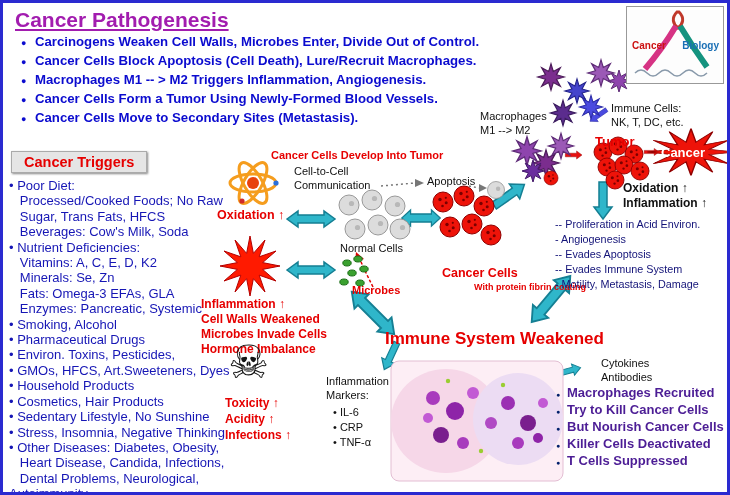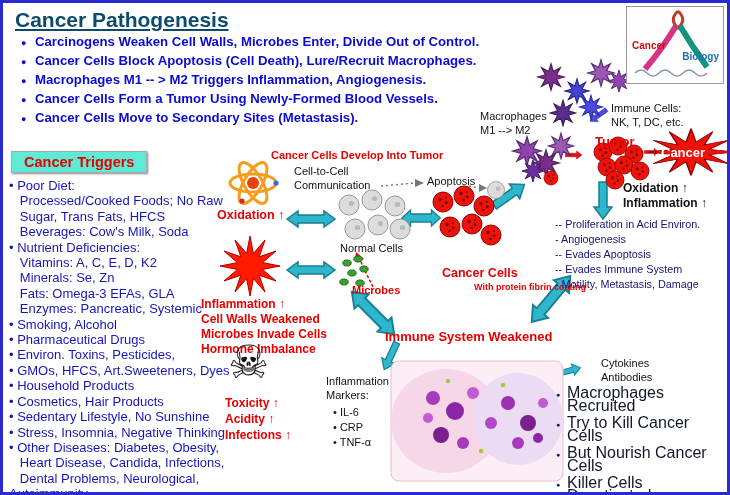--- a/index.html
+++ b/index.html
@@ -1,38 +1,38 @@
 <!DOCTYPE html>
 <html><head>
 <meta charset="utf-8">
 <style>
   html,body{margin:0;padding:0;background:#fff;}
   .page{position:relative;width:730px;height:495px;box-sizing:border-box;
         border:3px solid #2a2ad0;background:#fff;overflow:hidden;
         font-family:"Liberation Sans",sans-serif;}
   .abs{position:absolute;z-index:2;}
   svg.art{position:absolute;left:0;top:0;z-index:1;}
-  .title{left:12px;top:5px;font-size:21px;font-weight:bold;color:#0c4a6e;text-decoration:underline;}
+  .title{left:12px;top:5px;font-size:21px;font-weight:bold;color:#a21caf;text-decoration:underline;}
   ul.bullets{left:18px;top:31px;margin:0;padding:0;list-style:none;width:600px;}
   ul.bullets li{position:relative;padding-left:14px;margin-bottom:4px;
       font-size:13.2px;font-weight:bold;color:#0b0bcf;line-height:15px;}
   ul.bullets li::before{content:"●";position:absolute;left:0;top:2px;font-size:9px;color:#0b0bcf;}
   .logo{right:3px;top:3px;width:96px;height:76px;border:1px solid #999;background:#fdfdfd;}
   .logo .w1{position:absolute;left:5px;top:33px;font-size:10px;font-weight:bold;color:#cc1111;}
-  .logo .w2{position:absolute;right:4px;top:44px;font-size:10px;font-weight:bold;color:#1a6fb5;}
-  .trig-head{left:8px;top:148px;background:#5eead4;color:#e60000;font-weight:bold;
+  .logo .w2{position:absolute;right:4px;top:33px;font-size:10px;font-weight:bold;color:#1a6fb5;}
+  .trig-head{left:8px;top:148px;background:#e5e5e5;color:#e60000;font-weight:bold;
       font-size:14.5px;padding:2px 12px;border:1px solid #aaa;box-shadow:1px 1px 2px #888;}
   .trig-list{left:6px;top:175px;width:242px;font-size:13px;color:#1616b5;
       line-height:15.4px;white-space:pre-wrap;}
   .ml{white-space:pre-line;}
   .lbl{font-size:11px;color:#111;line-height:13.5px;}
   .redb{color:#e60000;font-weight:bold;}
   ul.points{left:553px;top:383px;margin:0;padding:0;list-style:none;width:172px;}
   ul.points li{position:relative;padding-left:11px;margin-bottom:4px;
-      font-size:16px;font-weight:normal;color:#0f172a;line-height:13px;}
+      font-size:13px;font-weight:bold;color:#4c1d95;line-height:13px;}
   ul.points li::before{content:"●";position:absolute;left:0;top:2px;font-size:7px;color:#001f6b;}
   .skull{font-size:46px;color:#141414;line-height:46px;}
 </style>
 </head>
 <body>
 
 <div class="page">
 
   <svg class="art" width="730" height="495">
     <defs>
@@ -219,21 +219,21 @@
   <div class="abs lbl" style="left:424px;top:172px;">Apoptosis</div>
   <div class="abs redb" style="left:214px;top:205px;font-size:12.5px;">Oxidation ↑</div>
   <div class="abs lbl" style="left:337px;top:239px;">Normal Cells</div>
   <div class="abs redb ml" style="left:198px;top:294px;font-size:12px;line-height:15px;">Inflammation ↑
 Cell Walls Weakened
 Microbes Invade Cells
 Hormone Imbalance</div>
   <div class="abs redb" style="left:349px;top:281px;font-size:11px;">Microbes</div>
   <div class="abs redb" style="left:439px;top:263px;font-size:12.5px;">Cancer Cells</div>
   <div class="abs redb" style="left:431px;top:279px;font-size:9px;margin-left:40px;">With protein fibrin coating</div>
-  <div class="abs redb" style="left:382px;top:326px;font-size:13px;">Immune System Weakened</div>
+  <div class="abs redb" style="left:382px;top:326px;font-size:17px;">Immune System Weakened</div>
 
   <div class="abs skull" style="left:225px;top:336px;">☠</div>
   <div class="abs redb ml" style="left:222px;top:392px;font-size:12px;line-height:16px;">Toxicity ↑
 Acidity ↑
 Infections ↑</div>
 
   <div class="abs lbl ml" style="left:323px;top:372px;">Inflammation
 Markers:</div>
   <div class="abs lbl ml" style="left:330px;top:402px;line-height:15px;">• IL-6
 • CRP

